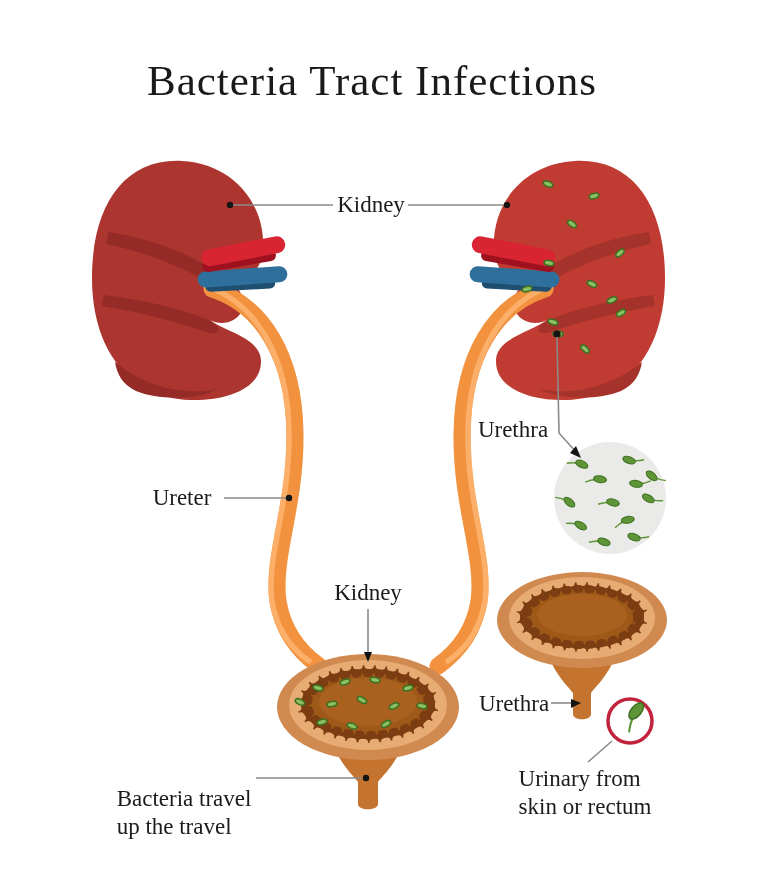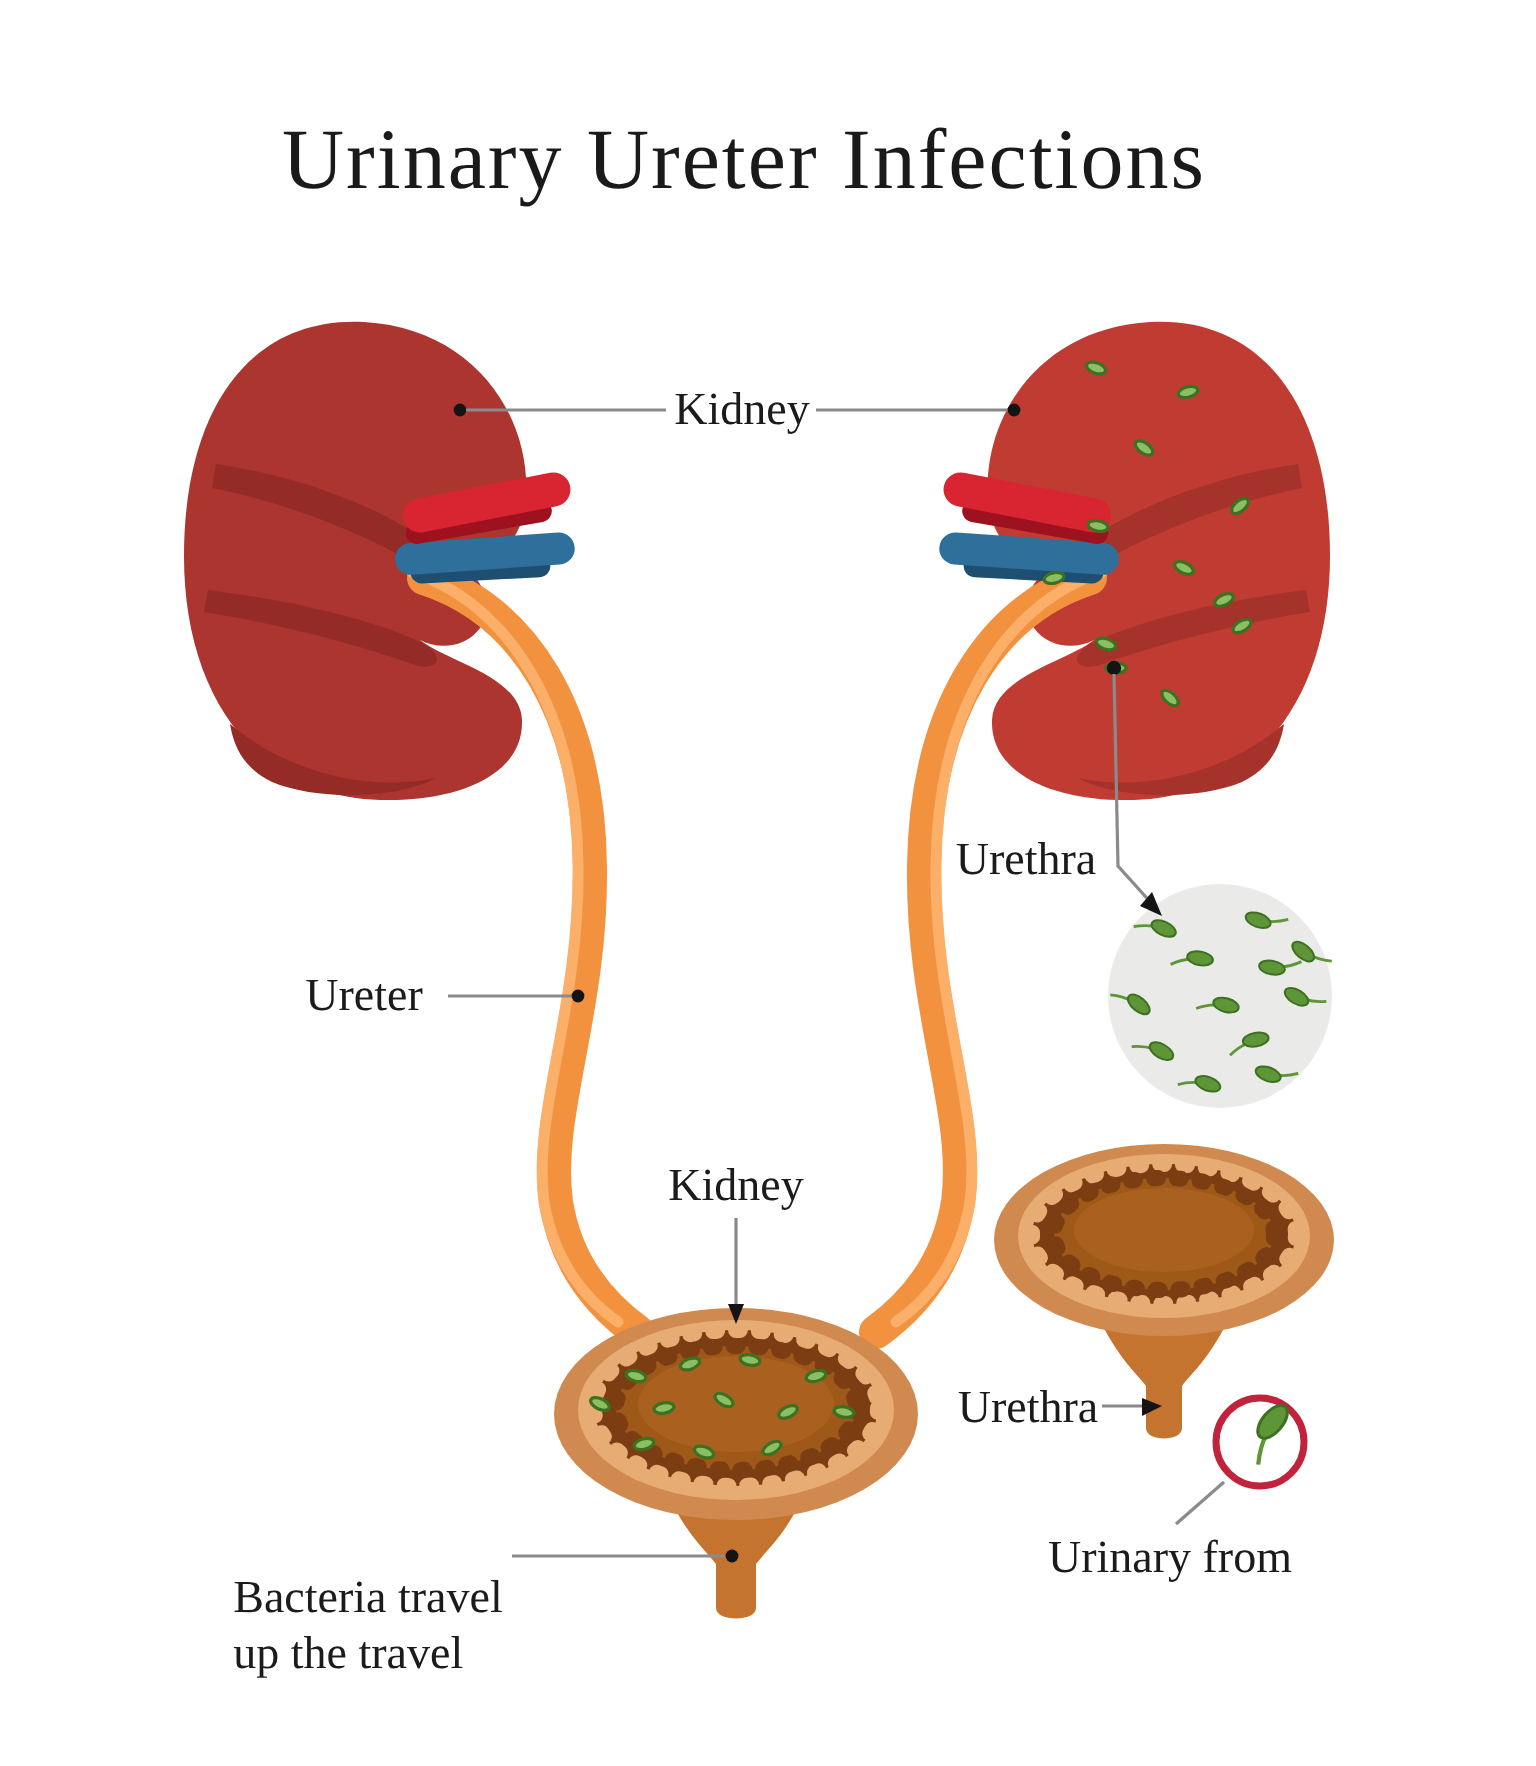--- a/index.html
+++ b/index.html
@@ -36,21 +36,21 @@
   .germ-body{fill:var(--germ-green);stroke:var(--germ-outline);stroke-width:1;}
   .germ-tail{fill:none;stroke:var(--germ-green);stroke-width:1.4;}
   .germ2{fill:var(--germ-light);stroke:var(--germ-outline);stroke-width:1.6;}
   #unit-right{--kidney-red:var(--kidney-red-right);--kidney-shade:var(--kidney-shade-right);}
 </style>
 </head>
 <body>
 
 <div class="page">
 
-  <div class="title">Urinary Ureter Infections</div>
+  <div class="title">Bacteria Tract Infections</div>
 
   <svg class="diagram" width="768" height="883" viewBox="0 0 768 883">
     <defs>
 
       <g id="unitL">
         <path class="kbody" d="M 182,161 C 236,164 266,207 263,250 C 261,272 247,282 231,283
                  C 243,291 247,304 240,314 C 233,324 219,325 210,320 C 224,331 260,338 261,360
                  C 262,388 228,401 190,400 C 128,398 92,348 92,278 C 92,206 124,158 182,161 Z"></path>
         <path class="kshade" d="M 108,232 C 150,238 196,255 222,277 C 230,284 228,291 218,288
                  C 186,268 146,252 106,244 Z"></path>
@@ -197,15 +197,16 @@
   </div>
   <div class="label" style="left:514px;top:690px;">
     <span>Urethra</span>
   </div>
   <div class="label" style="left:184px;top:765px;margin-top:20px;">
     <span>Bacteria travel</span>
     <span>up the travel</span>
   </div>
   <div class="label" style="left:585px;top:765px;">
     <span>Urinary from</span>
+    <span>skin or rectum</span>
   </div>
 
 </div>
 
 </body></html>

